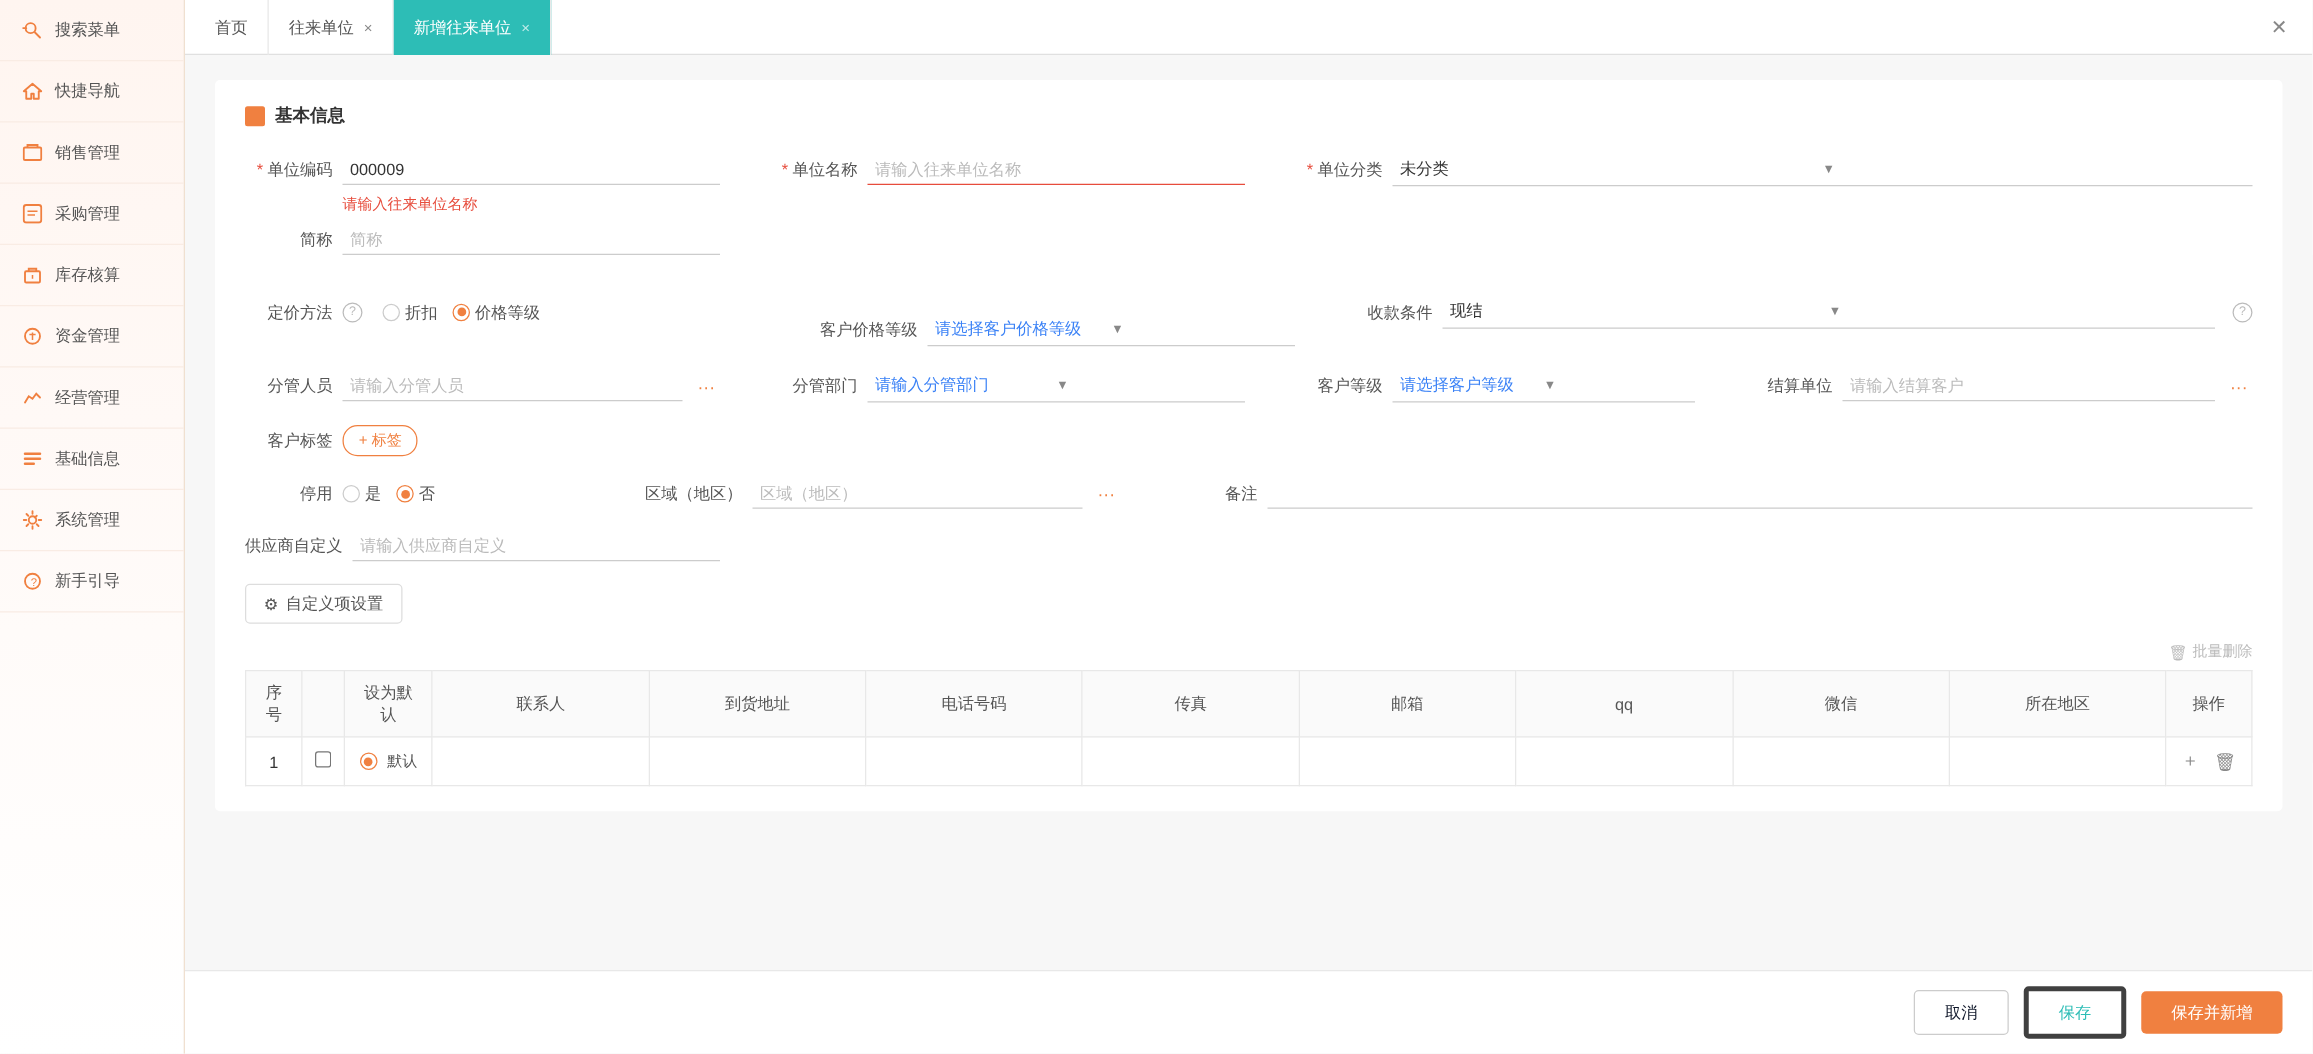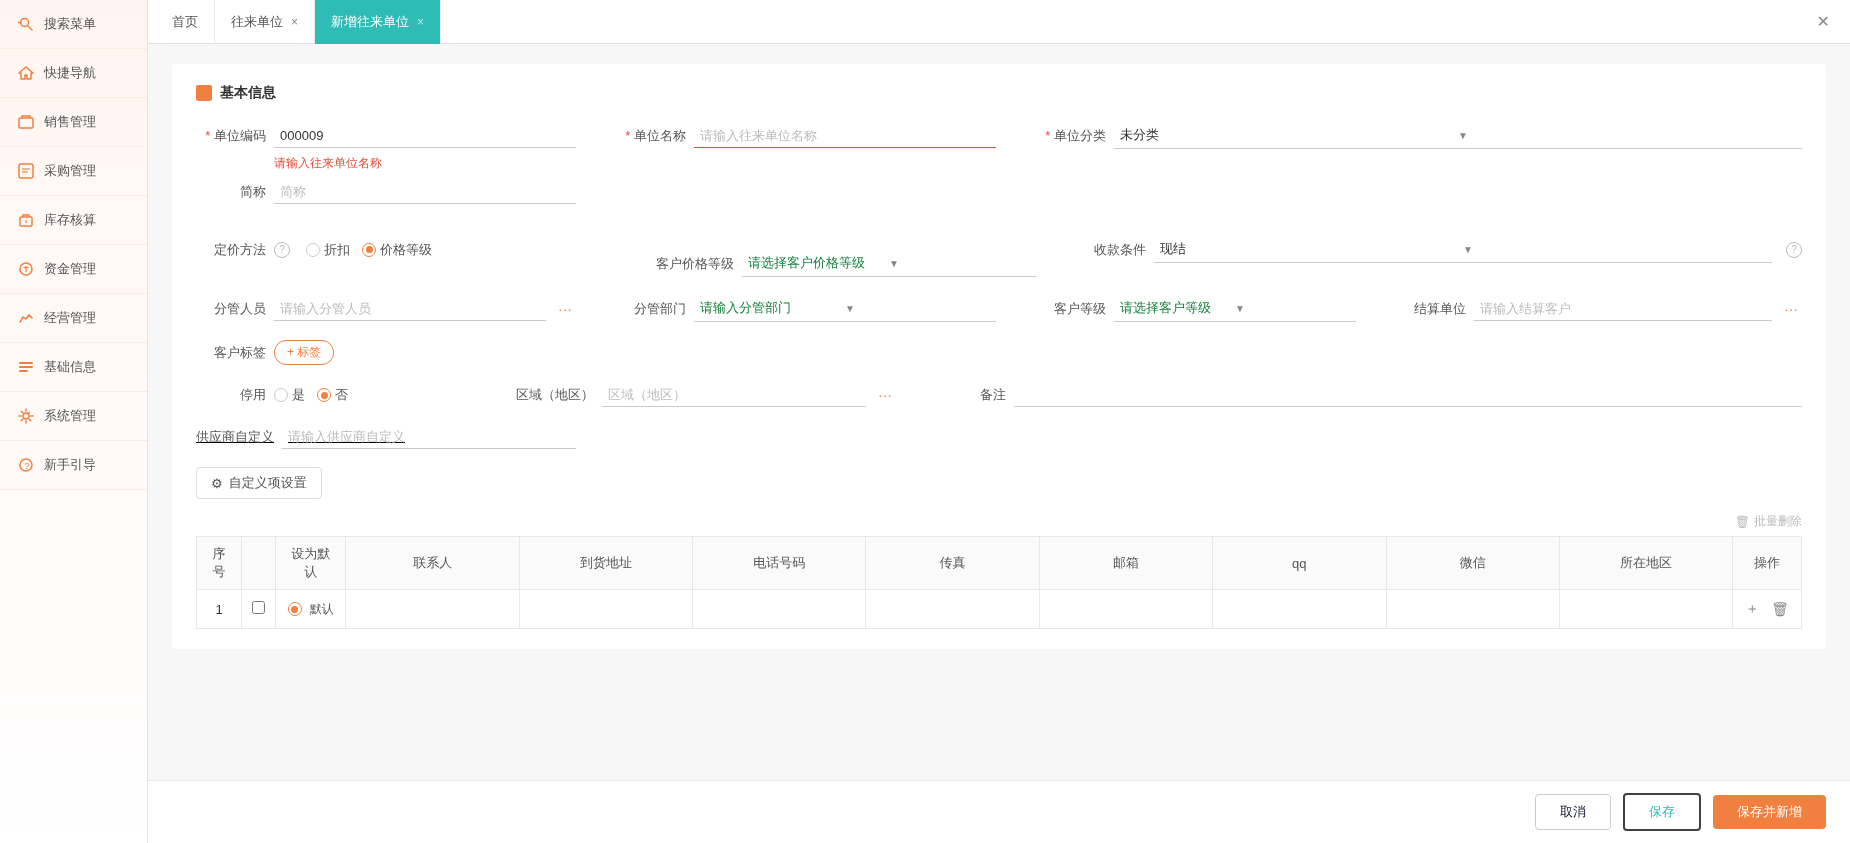--- a/index.html
+++ b/index.html
@@ -155,21 +155,21 @@
 
     .form-select {
       flex: 1;
       display: flex;
       align-items: center;
       border-bottom: 1px solid #ccc;
       padding: 4px 6px;
       cursor: pointer;
       min-width: 0;
     }
-    .form-select span { flex: 1; color: #15803d; font-size: 13px; }
+    .form-select span { flex: 1; color: #3b82f6; font-size: 13px; }
     .form-select span.has-value { color: #333; }
     .form-select .chevron { color: #888; font-size: 10px; }
 
     
     .type-buttons {
       display: flex;
       gap: 0;
     }
     .type-btn {
       padding: 6px 20px;
@@ -292,21 +292,21 @@
       padding: 8px 24px;
       border: 1px solid #ccc;
       background: #fff;
       color: #0f172a;
       border-radius: 4px;
       cursor: pointer;
       font-size: 13px;
     }
     .btn-save {
       padding: 8px 24px;
-      border: 2px solid #404040;
+      border: 4px solid #404040;
       background: #fff;
       color: #2dbdb6;
       border-radius: 4px;
       cursor: pointer;
       font-size: 13px;
     }
     .btn-save-new {
       padding: 8px 24px;
       background: #f08040;
       color: #fff;
@@ -576,21 +576,21 @@
           <span class="more-icon">···</span>
         </div>
         <div style="width:40px"></div>
         <div class="form-field">
           <span class="form-label">备注</span>
           <input type="text" class="form-input" style="">
         </div>
       </div>
 
       <div class="form-row">
-        <div class="form-field" style="max-width: 380px; text-decoration: underline;">
+        <div class="form-field" style="max-width: 380px;">
           <span class="form-label">供应商自定义</span>
           <input type="text" class="form-input" placeholder="请输入供应商自定义" style="">
         </div>
       </div>
 
       <button class="custom-btn">
         <span>⚙</span>
         <span>自定义项设置</span>
       </button>
 

